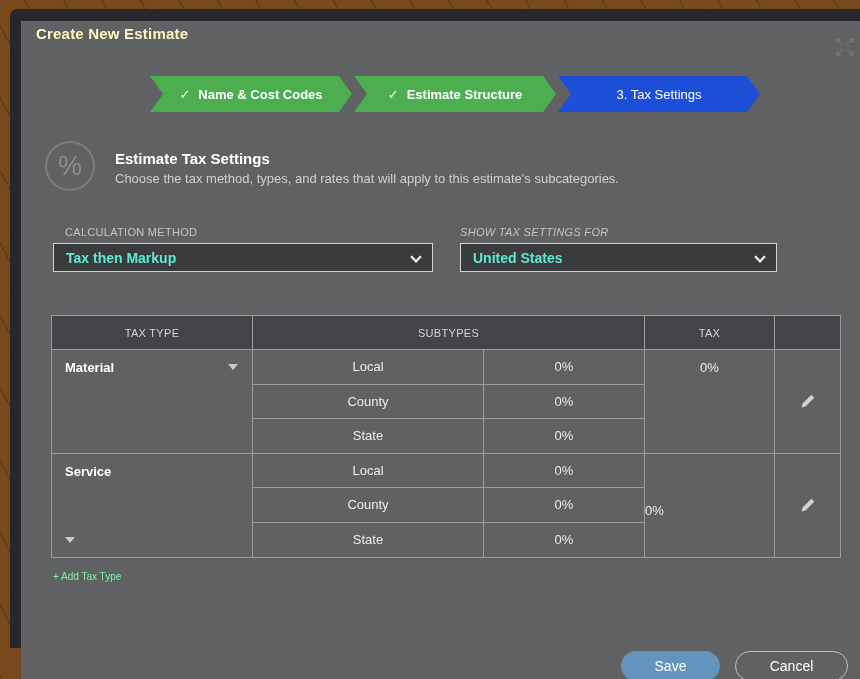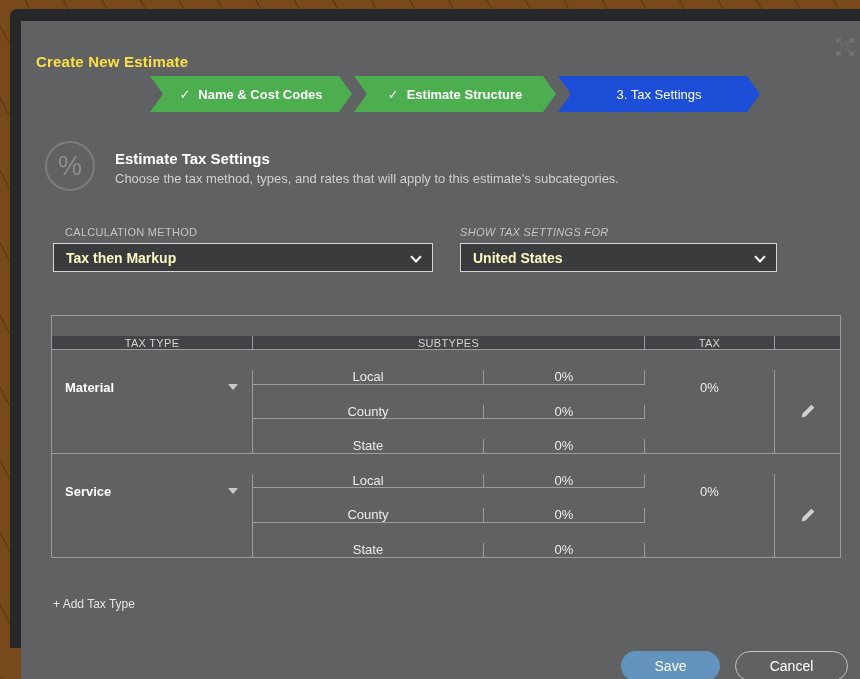--- a/index.html
+++ b/index.html
@@ -17,22 +17,22 @@
   }
   .frame {
     position:absolute; left:10px; top:9px; width:850px; height:639px;
     background:#26282b; border-top-left-radius:7px;
   }
   .dialog {
     position:absolute; left:21px; top:21px; width:839px; height:658px;
     background:#5f6163;
   }
   .dlg-title {
-    position:absolute; left:15px; top:32px;
-    font-size:15px; font-weight:bold; color:#fde047; letter-spacing:.2px;
+    position:absolute; left:15px; top:4px;
+    font-size:15px; font-weight:bold; color:#fef9c3; letter-spacing:.2px;
   }
   .expand-btn { position:absolute; left:813px; top:15px; width:22px; height:22px; cursor:pointer; }
 
   
   .steps { position:absolute; left:129px; top:55px; display:flex; gap:2px; }
   .step {
     width:202px; height:36px;
     display:flex; align-items:center; justify-content:center;
     color:#ffffff; font-size:13px;
     clip-path: polygon(0 0, calc(100% - 13px) 0, 100% 50%, calc(100% - 13px) 100%, 0 100%, 13px 50%);
@@ -53,21 +53,21 @@
   .sec-sub   { position:absolute; left:94px; top:150px; font-size:13px; color:#cfd0d1; }
 
   
   .field-label { position:absolute; font-size:11px; color:#c4c5c6; letter-spacing:.3px; }
   .lbl-calc { left:44px; top:205px; }
   .lbl-show { left:439px; top:205px;font-style:italic; }
   .select {
     position:absolute; top:222px; height:29px;
     background:#3a3b3d; border:1px solid #d4d4d4;
     display:flex; align-items:center;
-    color:#fef9c3; font-weight:bold; font-size:14px;
+    color:#5eead4; font-weight:bold; font-size:14px;
     padding:0 12px; cursor:pointer;
   }
   .sel-calc { left:32px;  width:380px; }
   .sel-show { left:439px; width:317px; }
   .chev {
     position:absolute; right:12px; top:9px; width:8px; height:8px;
     border-right:2px solid #ffffff; border-bottom:2px solid #ffffff;
     transform:rotate(45deg);
   }
 
@@ -75,38 +75,38 @@
   .tax-table {
     position:absolute; left:30px; top:294px;
     display:grid;
     grid-template-columns:201px 231px 161px 130px 65px;
     grid-template-rows:34px repeat(6, 34.5px);
     border:1px solid #9c9c9c;
   }
   .cell {
     border-right:1px solid #9c9c9c; border-bottom:1px solid #9c9c9c;
     display:flex; align-items:center; justify-content:center;
-    font-size:13px; color:#ececec;margin-top:20px;
+    font-size:13px; color:#ececec;
   }
   .cell.no-r { border-right:none; }
-  .cell.no-b { border-bottom:none; }
+  .cell.no-b { border-bottom:none;flex-direction:column; }
   .th { background:#434447; color:#d4d5d6; font-size:11px; letter-spacing:.3px; }
   .type-cell {
     justify-content:space-between; align-items:flex-start;
     padding:10px 14px 14px 13px; font-weight:bold; color:#ffffff; cursor:pointer;
   }
   .caret {
     width:0; height:0; margin-top:4px;
     border-left:5px solid transparent; border-right:5px solid transparent;
     border-top:6px solid #c9cacb;
   }
   .tax-val-cell { align-items:flex-start; padding-top:10px; }
   .action-cell { cursor:pointer; }
 
-  .add-link { position:absolute; left:32px; top:576px; font-size:12px; color:#e5e5e5; cursor:pointer; }
+  .add-link { position:absolute; left:32px; top:550px; font-size:10px; color:#86efac; cursor:pointer; }
 
   
   .btn {
     position:absolute; top:614px; height:30px; border-radius:15px;
     display:flex; align-items:center; justify-content:center;
     color:#ffffff; font-size:14px; cursor:pointer;margin-top:16px;
   }
   .btn-save   { left:600px; width:99px;  background:#6394be; }
   .btn-cancel { left:714px; width:113px; background:transparent; border:1px solid #c2c2c2; }
 </style>

